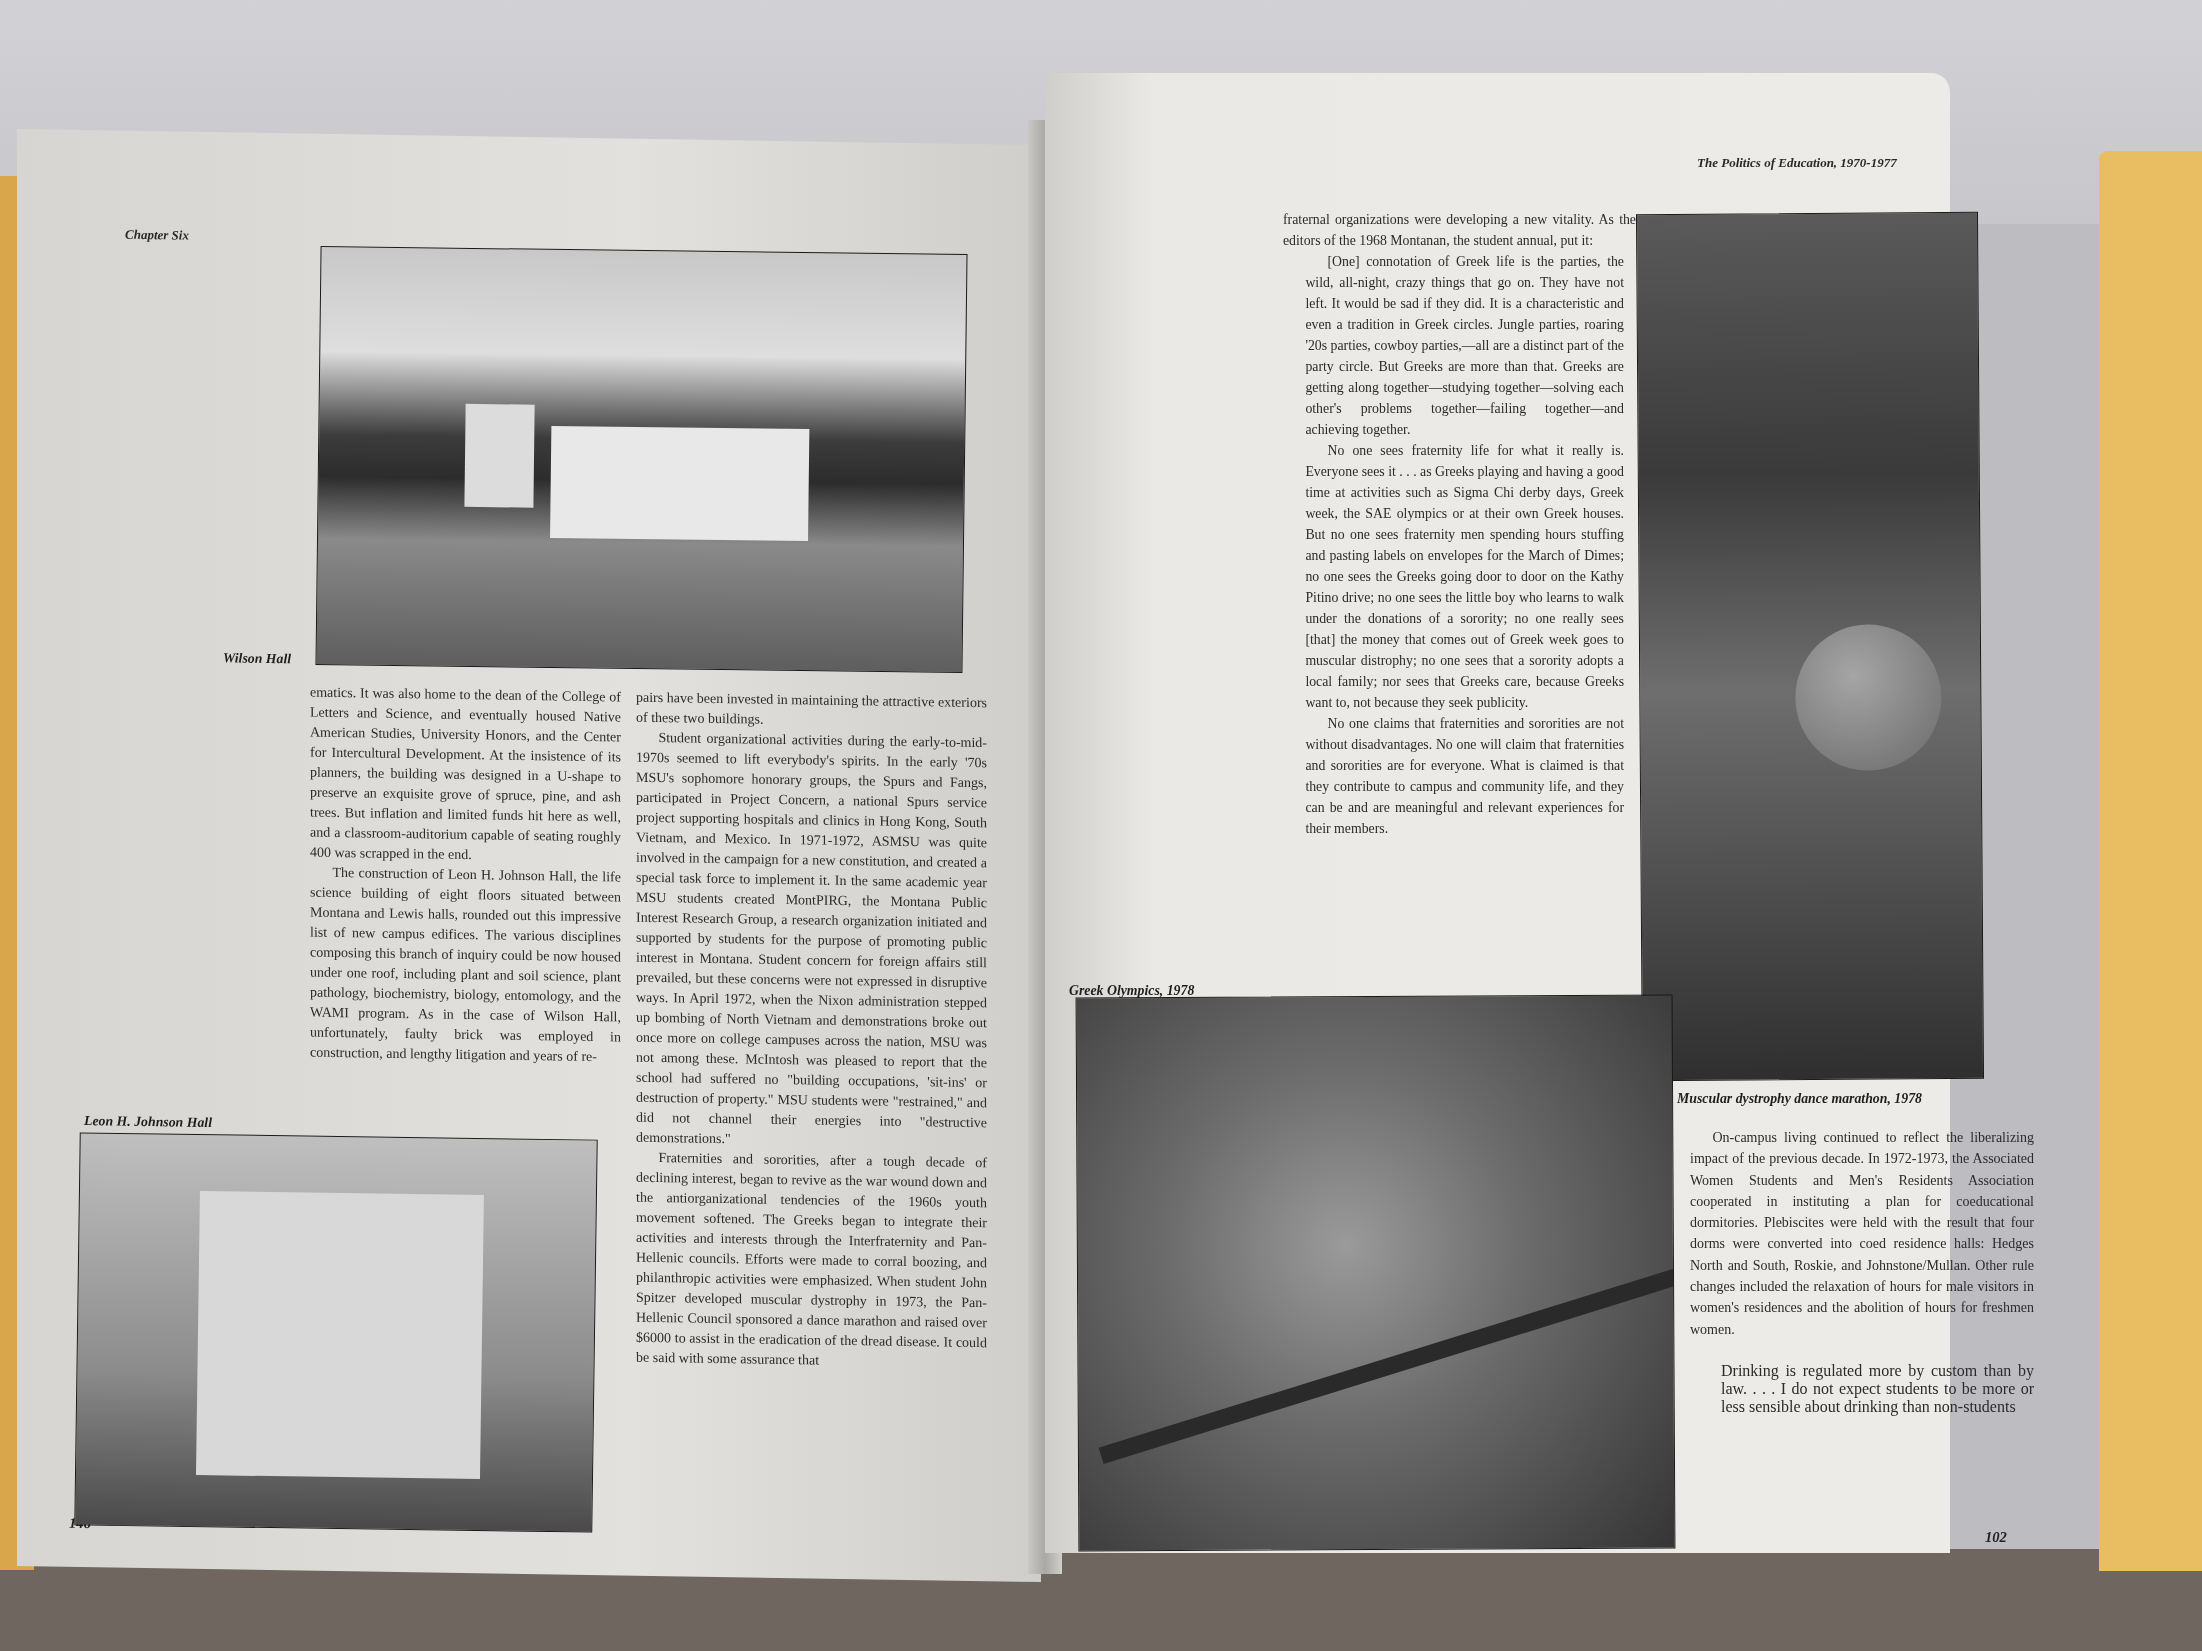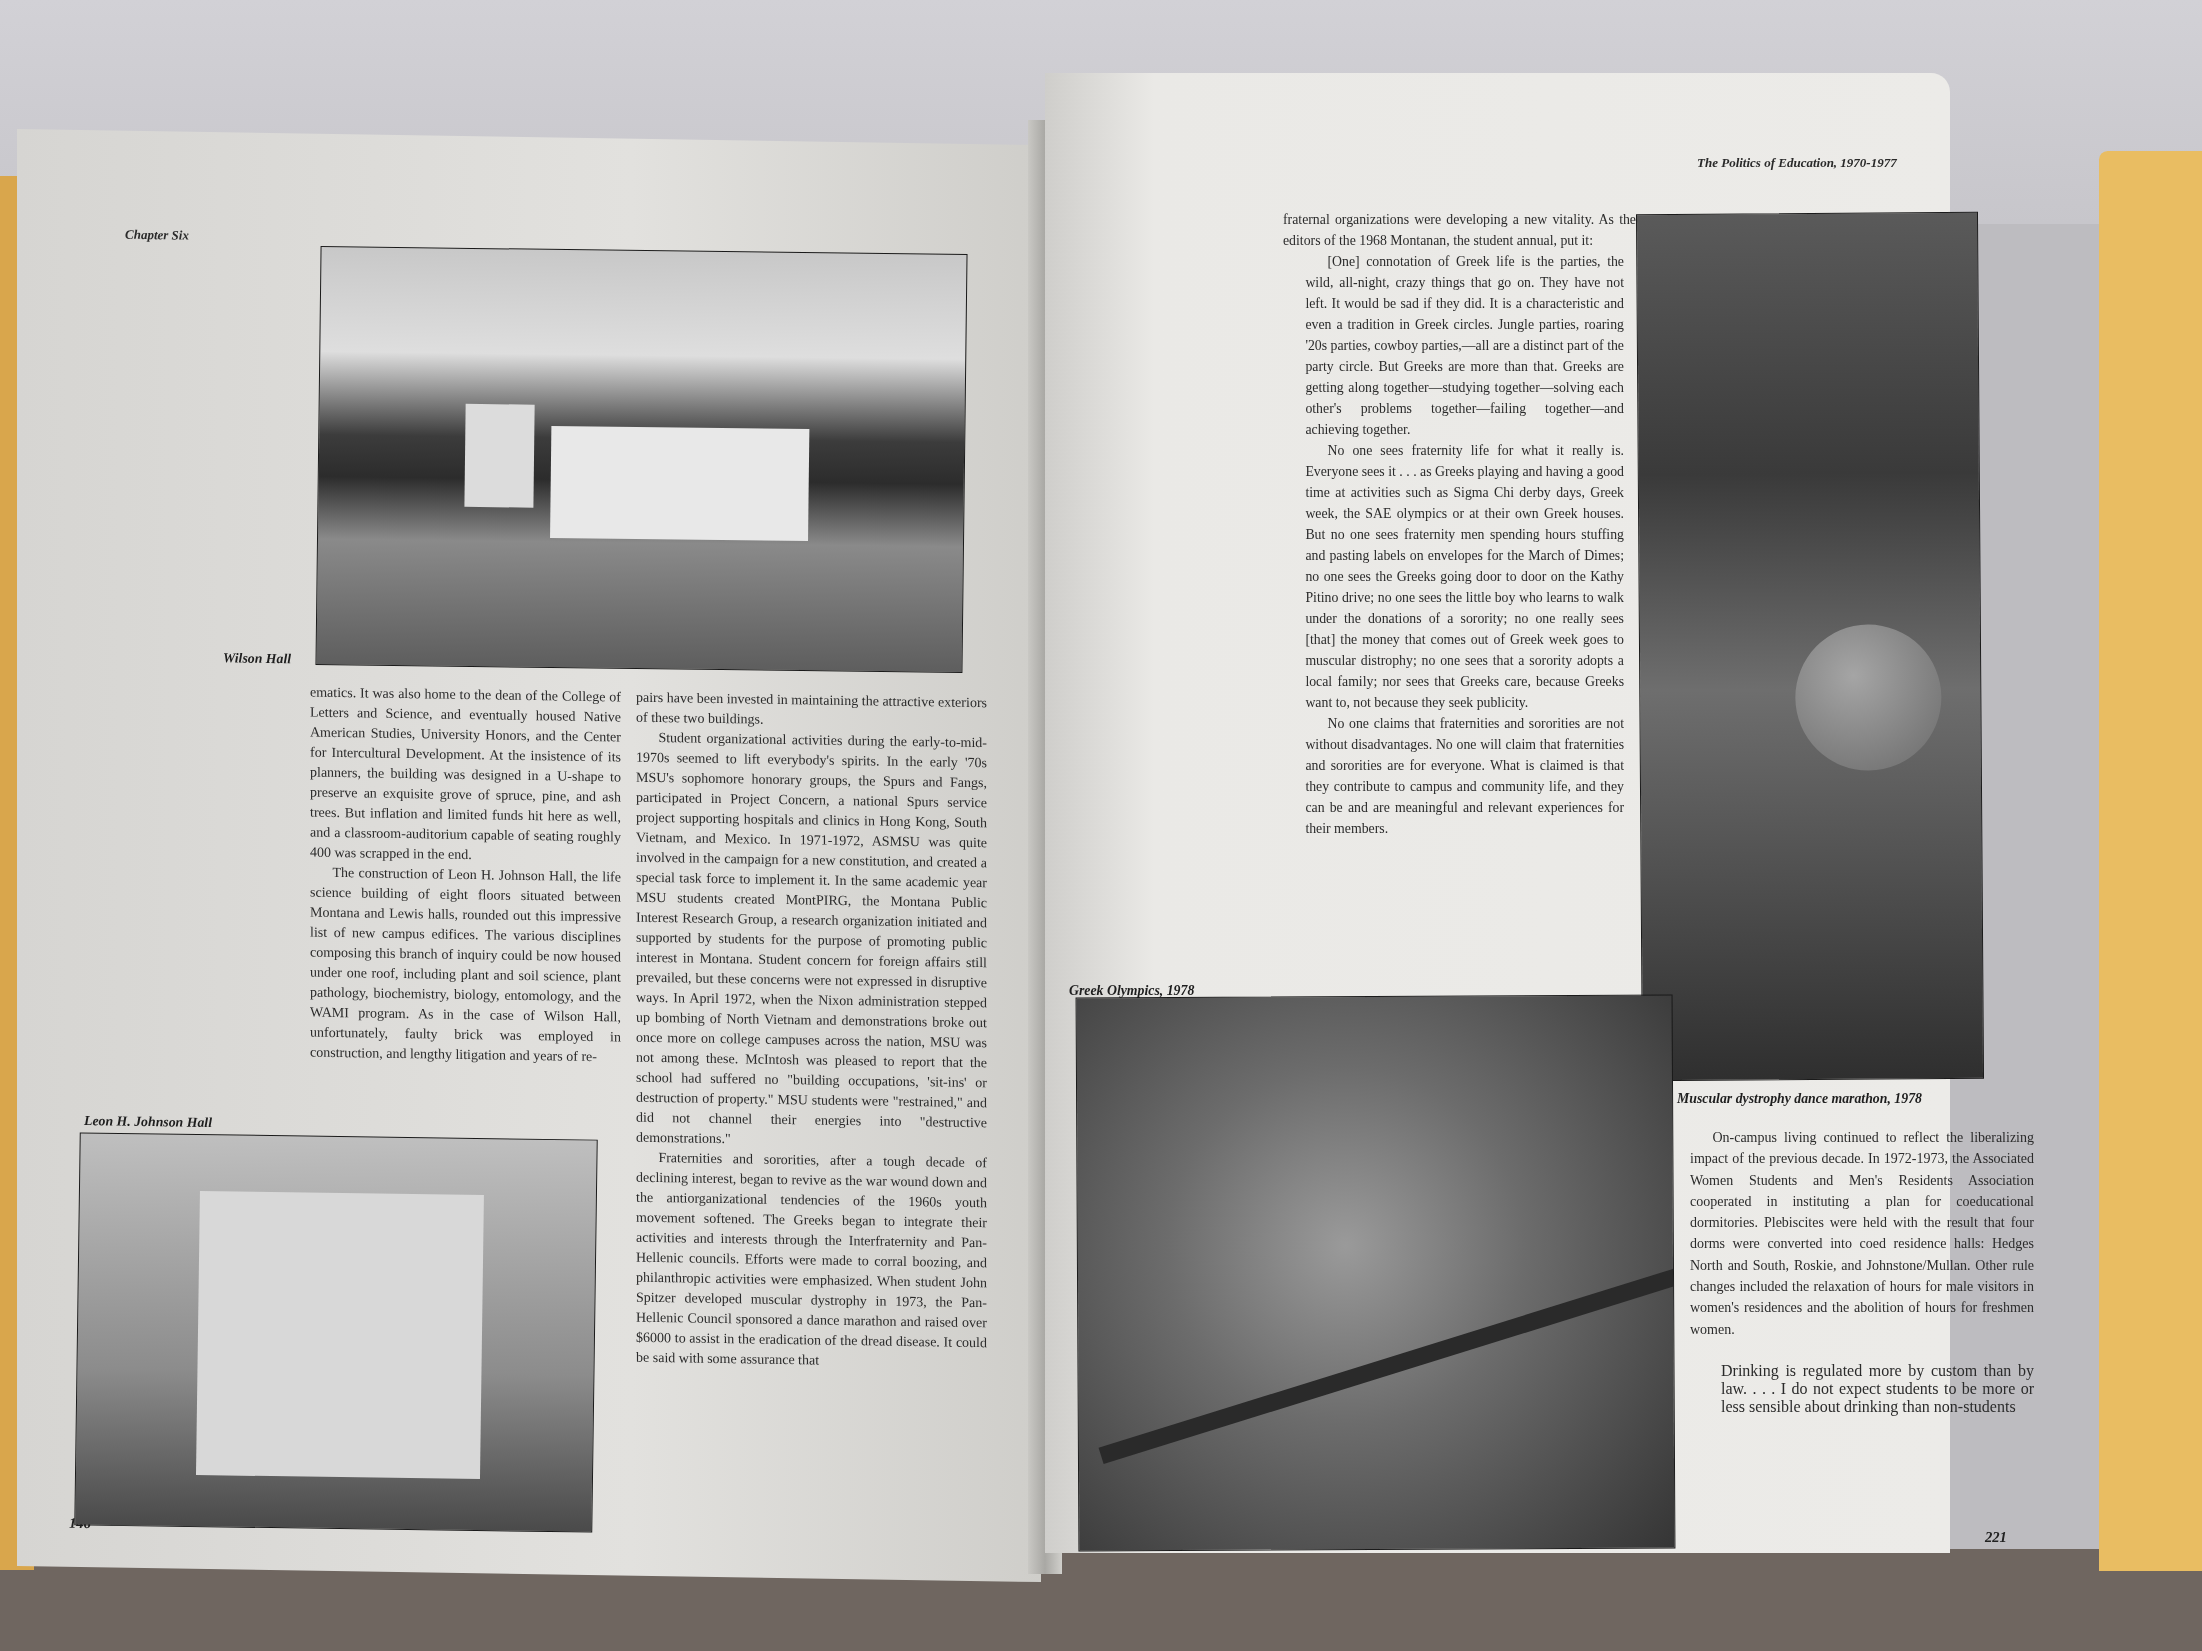--- a/index.html
+++ b/index.html
@@ -82,21 +82,21 @@
 
   <div class="caption" style="left:24px;top:910px;">Greek Olympics, 1978</div>
 
   <div class="caption" style="left:632px;top:1018px;">Muscular dystrophy dance marathon, 1978</div>
 
   <div class="col" style="left:645px;top:1054px;width:344px;font-size:14px;line-height:21.3px;">
     <p>On-campus living continued to reflect the liberalizing impact of the previous decade. In 1972-1973, the Associated Women Students and Men's Residents Association cooperated in instituting a plan for coeducational dormitories. Plebiscites were held with the result that four dorms were converted into coed residence halls: Hedges North and South, Roskie, and Johnstone/Mullan. Other rule changes included the relaxation of hours for male visitors in women's residences and the abolition of hours for freshmen women.</p>
     <p class="small" style="margin-top:22.4px;">Drinking is regulated more by custom than by law. . . . I do not expect students to be more or less sensible about drinking than non-students</p>
   </div>
 
-  <div class="pagenum" style="left:940px;top:1456px;">221</div>
+  <div class="pagenum" style="left:940px;top:1456px;">102</div>
 </div>
 
 <div class="photo ph-dystrophy">
   <div class="ball"></div>
 </div>
 <div class="photo ph-olympics">
   <div class="rope"></div>
 </div>
 
 

